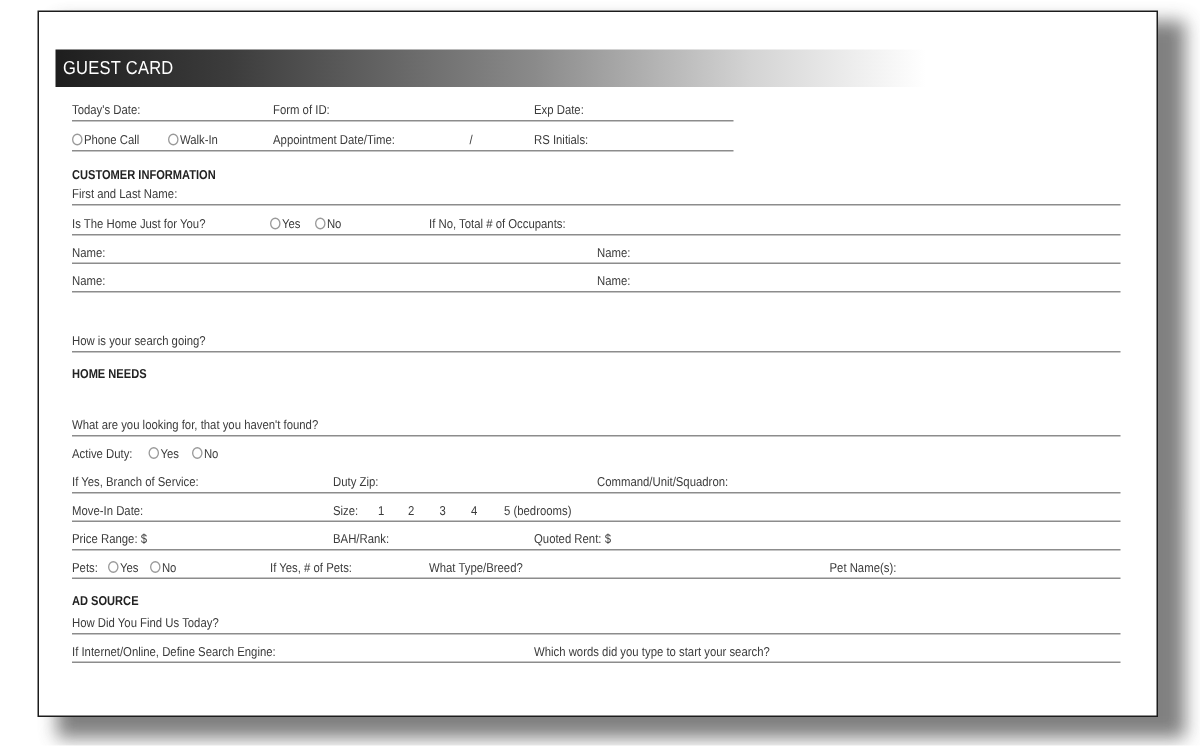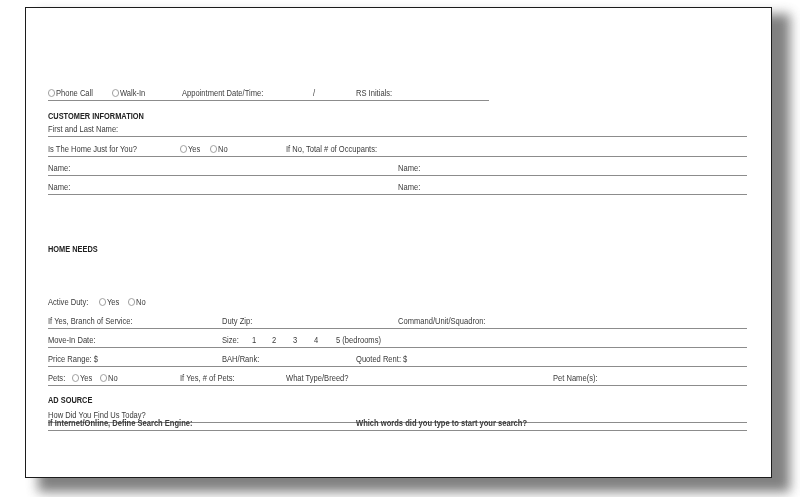--- a/index.html
+++ b/index.html
@@ -48,22 +48,30 @@
     vertical-align:-1px; margin-right:1px; background:#fff;
   }
 </style>
 </head>
 <body>
 
 <div class="shadow"></div>
 
 <div class="card">
 
+  <div class="header-bar">
+    <span class="header-title">GUEST CARD</span>
+  </div>
 
 
+  <div class="row short lined" style="top:54px;">
+    <span class="lbl" style="left:0;">Today's Date:</span>
+    <span class="lbl" style="left:134px;">Form of ID:</span>
+    <span class="lbl" style="left:308px;">Exp Date:</span>
+  </div>
 
   <div class="row short lined" style="top:74px;">
     <span class="lbl" style="left:0;"><span class="radio"></span><span>Phone Call</span></span>
     <span class="lbl" style="left:64px;"><span class="radio"></span><span>Walk-In</span></span>
     <span class="lbl" style="left:134px;">Appointment Date/Time:</span>
     <span class="lbl" style="left:265px;">/</span>
     <span class="lbl" style="left:308px;">RS Initials:</span>
   </div>
 
   <div class="section" style="top:103px;">CUSTOMER INFORMATION</div>
@@ -83,24 +91,30 @@
     <span class="lbl" style="left:0;">Name:</span>
     <span class="lbl" style="left:350px;">Name:</span>
   </div>
 
   <div class="row lined" style="top:168px;">
     <span class="lbl" style="left:0;">Name:</span>
     <span class="lbl" style="left:350px;">Name:</span>
   </div>
 
 
+  <div class="row lined" style="top:208px;">
+    <span class="lbl" style="left:0;">How is your search going?</span>
+  </div>
 
   <div class="section" style="top:236px;">HOME NEEDS</div>
 
 
+  <div class="row lined" style="top:264px;">
+    <span class="lbl" style="left:0;">What are you looking for, that you haven't found?</span>
+  </div>
 
   <div class="row" style="top:283px;">
     <span class="lbl" style="left:0;">Active Duty:</span>
     <span class="lbl" style="left:51px;"><span class="radio"></span><span>Yes</span></span>
     <span class="lbl" style="left:80px;"><span class="radio"></span><span>No</span></span>
   </div>
 
   <div class="row lined" style="top:302px;">
     <span class="lbl" style="left:0;">If Yes, Branch of Service:</span>
     <span class="lbl" style="left:174px;">Duty Zip:</span>
@@ -131,18 +145,18 @@
     <span class="lbl" style="left:238px;">What Type/Breed?</span>
     <span class="lbl" style="left:505px;">Pet Name(s):</span>
   </div>
 
   <div class="section" style="top:387px;">AD SOURCE</div>
 
   <div class="row lined" style="top:396px;">
     <span class="lbl" style="left:0;">How Did You Find Us Today?</span>
   </div>
 
-  <div class="row lined" style="top:404px;font-weight:bold;">
+  <div class="row lined" style="top:415px;">
     <span class="lbl" style="left:0;">If Internet/Online, Define Search Engine:</span>
     <span class="lbl" style="left:308px;">Which words did you type to start your search?</span>
   </div>
 
 </div>
 
 </body></html>

